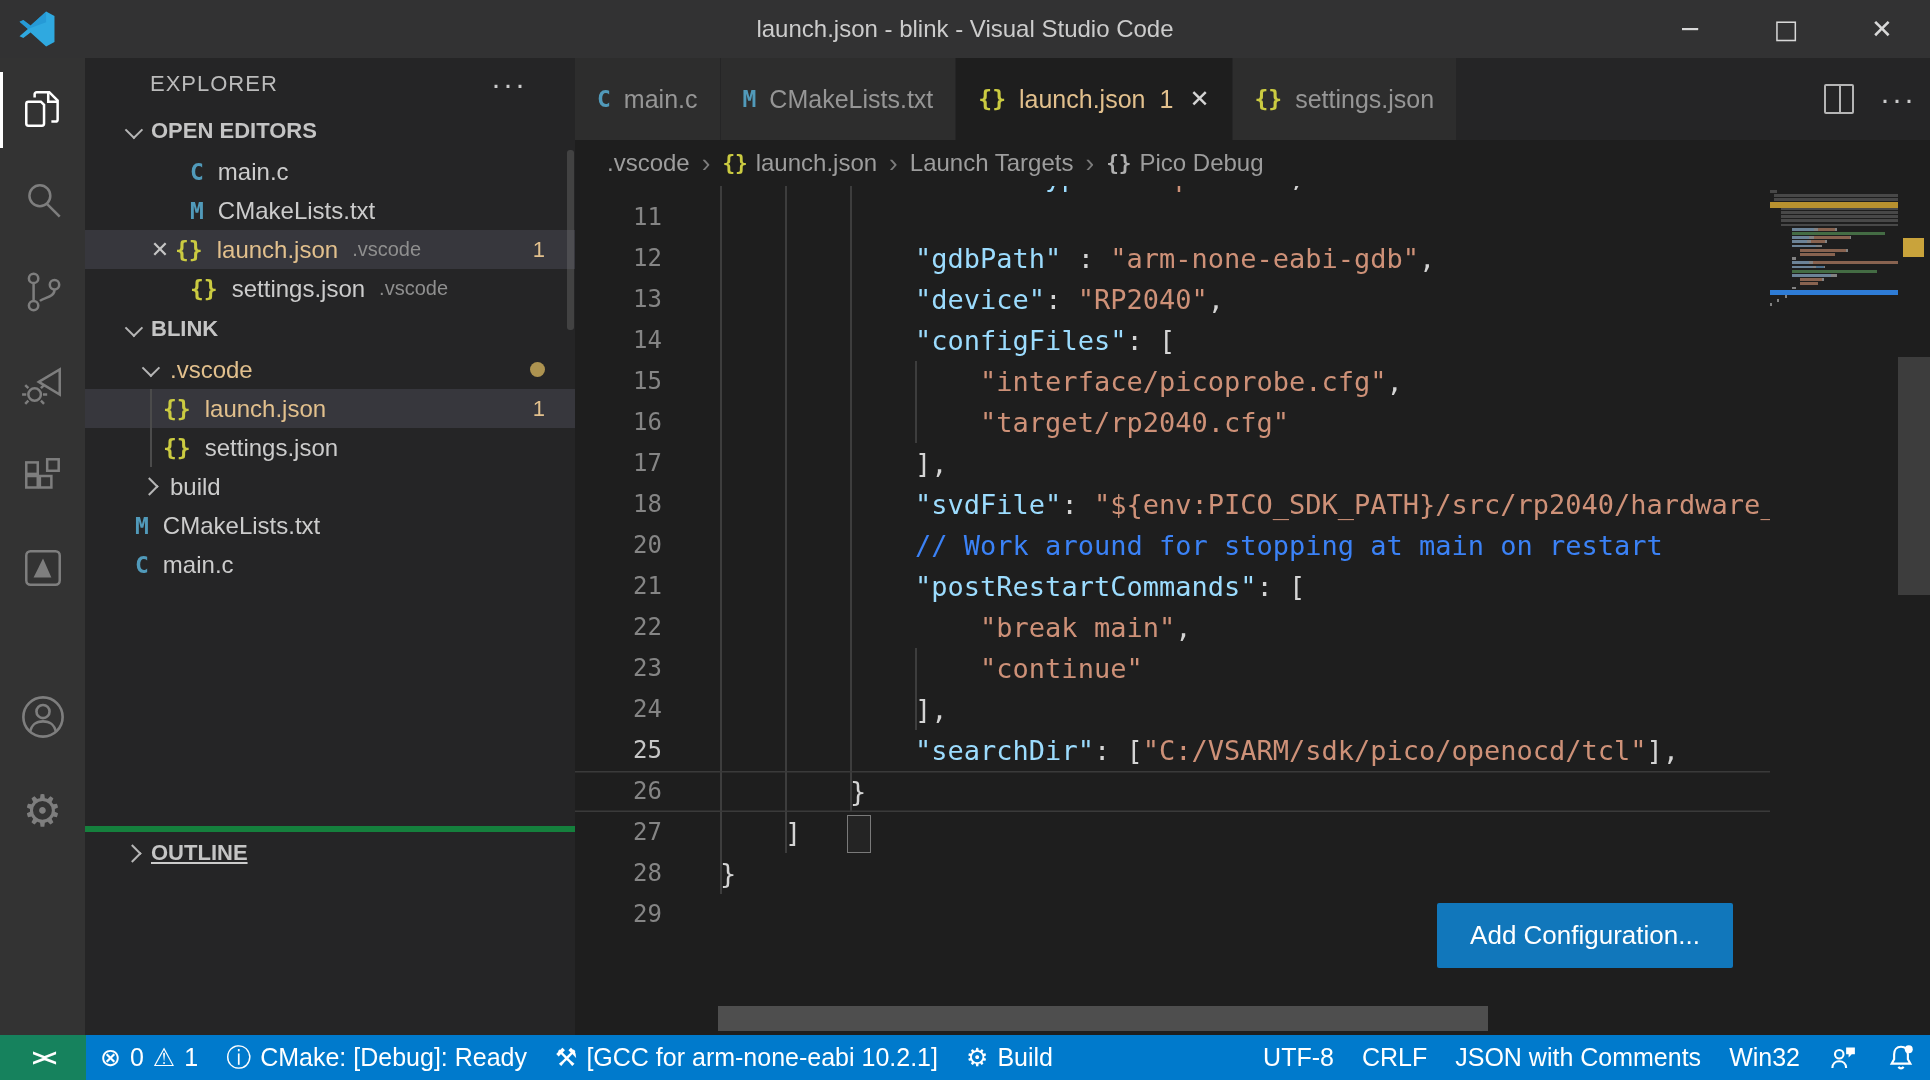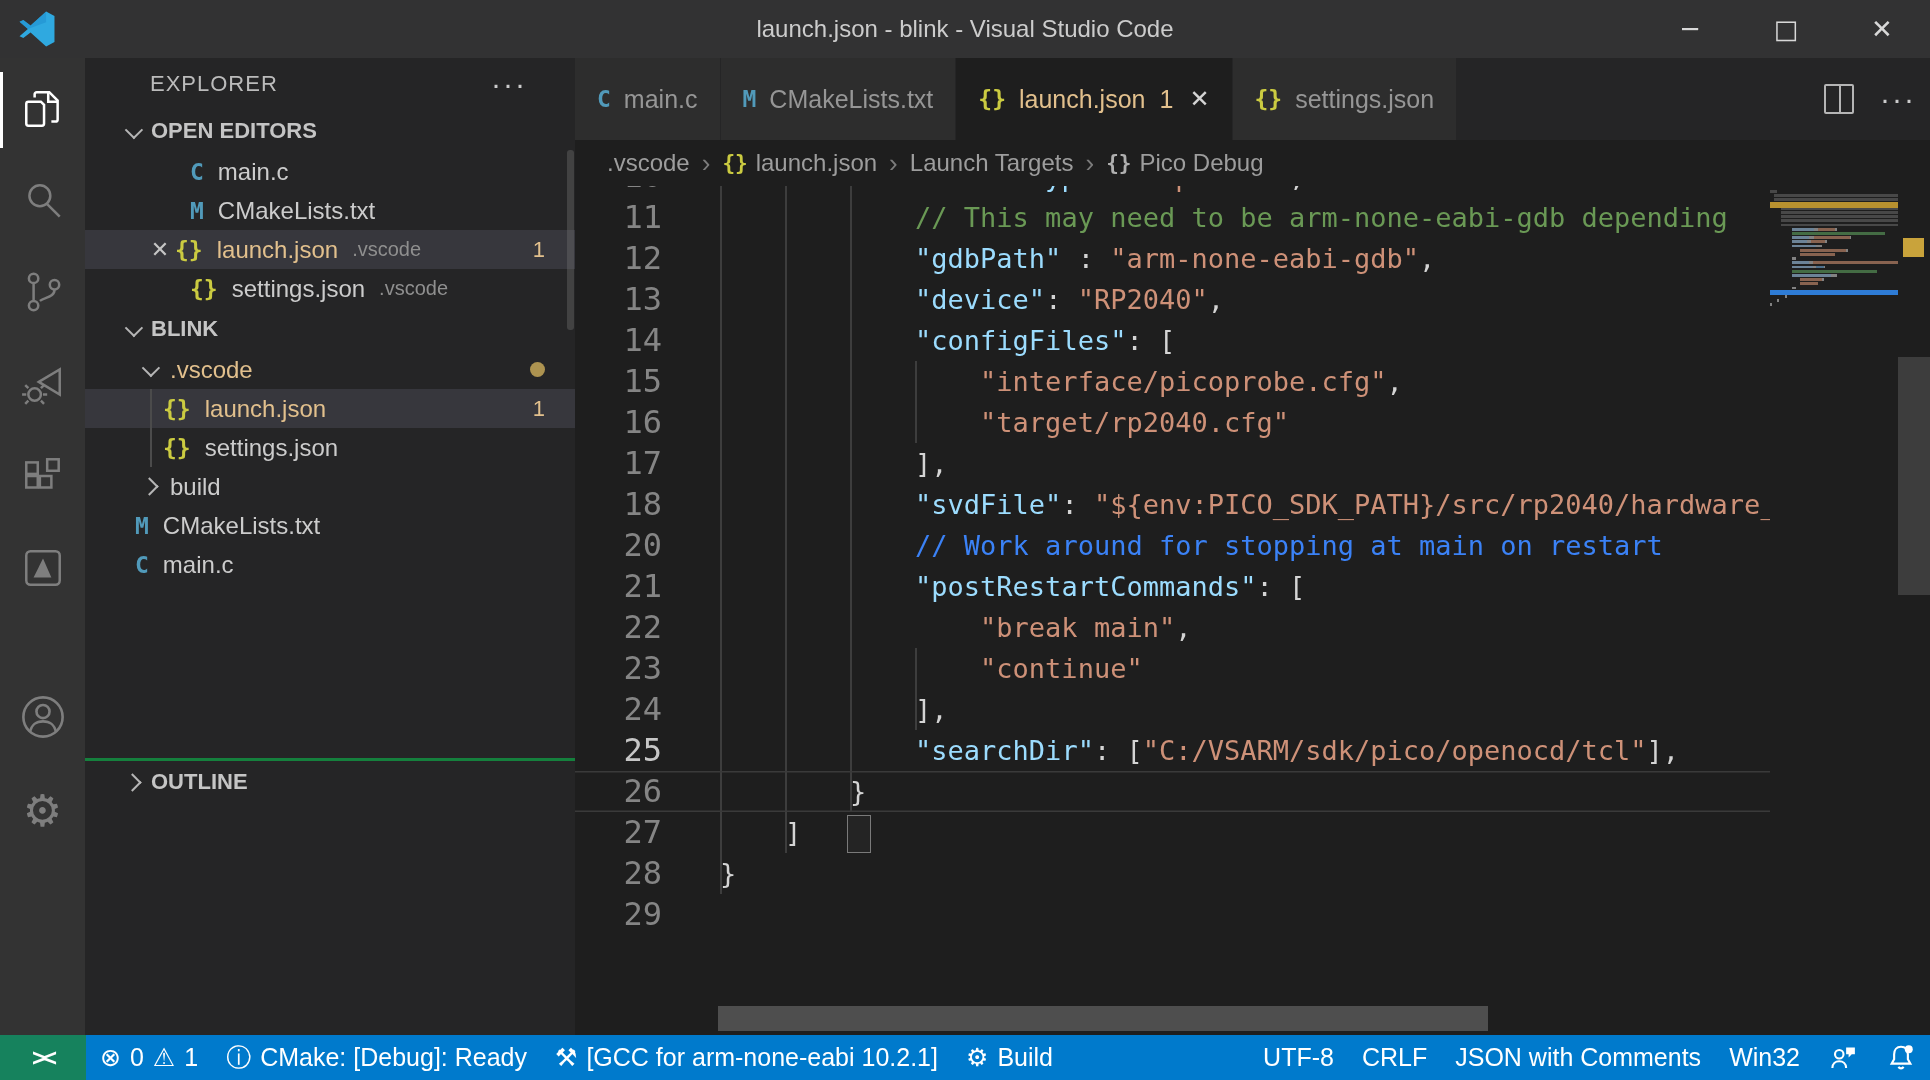--- a/index.html
+++ b/index.html
@@ -32,21 +32,21 @@
   .chev.right{transform:rotate(-45deg);}
   .sb-row{position:relative;height:39px;display:flex;align-items:center;font-size:24px;color:#cccccc;}
   .sb-row.selected{background:#37373d;}
   .ficon{font-family:"DejaVu Sans Mono",monospace;font-weight:bold;font-size:23px;flex:0 0 auto;}
   .sb-label{margin-left:14px;white-space:nowrap;}
   .sb-detail{margin-left:14px;font-size:20px;color:#8f8f8f;}
   .sb-badge{position:absolute;right:30px;font-size:22px;color:#e2c08d;}
   .sb-dot{position:absolute;right:30px;width:15px;height:15px;border-radius:50%;background:#ad9350;}
   .sb-close{width:30px;text-align:center;font-size:22px;color:#c5c5c5;flex:0 0 auto;}
   .mod{color:#e2c08d;}
-  #outline-sec{position:absolute;left:0;right:0;top:700px;border-top:3px solid #15803d;}
+  #outline-sec{position:absolute;left:0;right:0;top:768px;border-top:6px solid #15803d;text-decoration:underline;}
   #sb-thumb{position:absolute;right:1px;top:92px;width:7px;height:180px;background:rgba(121,121,121,.35);border-radius:3px;}
   
   #tabbar{position:absolute;left:575px;top:58px;width:1355px;height:82px;background:#252526;display:flex;}
   .tab{height:82px;display:flex;align-items:center;padding:0 22px;background:#2d2d2d;border-right:1px solid #252526;font-size:25px;color:#969696;}
   .tab.active{background:#1e1e1e;}
   .tab .ficon{margin-right:13px;}
   .tab .tbadge{margin-left:14px;color:#e2c08d;}
   .tab .tclose{margin-left:16px;color:#d4d4d4;font-size:24px;}
   #tab-actions{position:absolute;right:14px;top:0;height:82px;display:flex;align-items:center;gap:26px;color:#b5b5b5;}
   #split-icon{width:26px;height:26px;border:2.4px solid #b5b5b5;position:relative;border-radius:2px;}
@@ -55,21 +55,21 @@
   
   #breadcrumb{position:absolute;left:575px;top:140px;width:1355px;height:46px;background:#1e1e1e;display:flex;align-items:center;padding-left:32px;box-sizing:border-box;font-size:24px;color:#9d9d9d;}
   .crumb{display:flex;align-items:center;white-space:pre;}
   .crumb .ficon{font-size:21px;margin-right:8px;}
   .crumb-sep{margin:0 12px;color:#7c7c7c;font-size:26px;}
   
   #editor{position:absolute;left:575px;top:186px;width:1195px;height:849px;background:#1e1e1e;overflow:hidden;}
   .guide{position:absolute;width:1.5px;background:#3d3d3d;}
   #code-rows{position:absolute;left:0;top:0;width:100%;}
   .code-row{display:flex;height:41px;line-height:41px;font-family:"DejaVu Sans Mono",monospace;font-size:27px;white-space:pre;position:relative;}
-  .gutter{flex:0 0 145px;text-align:right;padding-right:58px;box-sizing:border-box;color:#858585;font-size:32px;}
+  .gutter{flex:0 0 145px;text-align:right;padding-right:58px;box-sizing:border-box;color:#858585;font-size:24px;}
   .gutter.cur{color:#c6c6c6;}
   .codetext{flex:1;overflow:hidden;}
   #cur-line{position:absolute;left:0;right:0;height:41px;box-shadow:inset 0 1.5px 0 #3a3a3a, inset 0 -1.5px 0 #3a3a3a;pointer-events:none;}
   #bracket-box{position:absolute;border:1.5px solid #7a7a7a;background:rgba(120,120,120,.08);pointer-events:none;}
   #addbtn{position:absolute;left:862px;top:717px;width:296px;height:65px;background:#1177bb;color:#ffffff;font-size:26px;display:flex;align-items:center;justify-content:center;border-radius:2px;}
   #hthumb{position:absolute;left:143px;top:820px;width:770px;height:25px;background:#4e4e4e;}
   
   #minimap{position:absolute;left:1770px;top:186px;width:128px;height:849px;background:#1e1e1e;overflow:hidden;}
   .mm-line{position:absolute;height:2.8px;display:flex;}
   .mm-seg{height:2.8px;}
@@ -273,40 +273,41 @@
     <div id="guides">
         <div class="guide" style="left: 145px; top: 0px; height: 708px;"></div>
         <div class="guide" style="left: 210px; top: 0px; height: 667px;"></div>
         <div class="guide" style="left: 275px; top: 0px; height: 626px;"></div>
         <div class="guide" style="left: 340px; top: 175px; height: 82px;"></div>
         <div class="guide" style="left: 340px; top: 462px; height: 82px;"></div>
       </div>
     <div id="cur-line" style="top: 585px;"></div>
     <div id="code-rows">
         <div class="code-row" style="margin-top: -30px;"><span class="gutter">10</span><span class="codetext"><span>            </span><span style="color: rgb(156, 220, 254);">"servertype"</span><span style="color: rgb(212, 212, 212);">: </span><span style="color: rgb(206, 145, 120);">"openocd"</span><span style="color: rgb(212, 212, 212);">,</span></span></div>
-        <div class="code-row"><span class="gutter">11</span><span class="codetext"><span>            </span><span style="color: rgb(106, 153, 85);">// This may need to be arm-none-eabi-gdb depending</span></span></div>
+        <div class="code-row"><span class="gutter">11</span><span class="codetext"><span>            </span></span></div>
         <div class="code-row"><span class="gutter">12</span><span class="codetext"><span>            </span><span style="color: rgb(156, 220, 254);">"gdbPath"</span><span style="color: rgb(212, 212, 212);"> : </span><span style="color: rgb(206, 145, 120);">"arm-none-eabi-gdb"</span><span style="color: rgb(212, 212, 212);">,</span></span></div>
         <div class="code-row"><span class="gutter">13</span><span class="codetext"><span>            </span><span style="color: rgb(156, 220, 254);">"device"</span><span style="color: rgb(212, 212, 212);">: </span><span style="color: rgb(206, 145, 120);">"RP2040"</span><span style="color: rgb(212, 212, 212);">,</span></span></div>
         <div class="code-row"><span class="gutter">14</span><span class="codetext"><span>            </span><span style="color: rgb(156, 220, 254);">"configFiles"</span><span style="color: rgb(212, 212, 212);">: [</span></span></div>
         <div class="code-row"><span class="gutter">15</span><span class="codetext"><span>                </span><span style="color: rgb(206, 145, 120);">"interface/picoprobe.cfg"</span><span style="color: rgb(212, 212, 212);">,</span></span></div>
         <div class="code-row"><span class="gutter">16</span><span class="codetext"><span>                </span><span style="color: rgb(206, 145, 120);">"target/rp2040.cfg"</span></span></div>
         <div class="code-row"><span class="gutter">17</span><span class="codetext"><span>            </span><span style="color: rgb(212, 212, 212);">],</span></span></div>
         <div class="code-row"><span class="gutter">18</span><span class="codetext"><span>            </span><span style="color: rgb(156, 220, 254);">"svdFile"</span><span style="color: rgb(212, 212, 212);">: </span><span style="color: rgb(206, 145, 120);">"${env:PICO_SDK_PATH}/src/rp2040/hardware_regs/rp2040.svd"</span></span></div>
         <div class="code-row"><span class="gutter">20</span><span class="codetext"><span>            </span><span style="color: #3b82f6;">// Work around for stopping at main on restart</span></span></div>
         <div class="code-row"><span class="gutter">21</span><span class="codetext"><span>            </span><span style="color: rgb(156, 220, 254);">"postRestartCommands"</span><span style="color: rgb(212, 212, 212);">: [</span></span></div>
         <div class="code-row"><span class="gutter">22</span><span class="codetext"><span>                </span><span style="color: rgb(206, 145, 120);">"break main"</span><span style="color: rgb(212, 212, 212);">,</span></span></div>
         <div class="code-row"><span class="gutter">23</span><span class="codetext"><span>                </span><span style="color: rgb(206, 145, 120);">"continue"</span></span></div>
         <div class="code-row"><span class="gutter">24</span><span class="codetext"><span>            </span><span style="color: rgb(212, 212, 212);">],</span></span></div>
         <div class="code-row"><span class="gutter cur">25</span><span class="codetext"><span>            </span><span style="color: rgb(156, 220, 254);">"searchDir"</span><span style="color: rgb(212, 212, 212);">: [</span><span style="color: rgb(206, 145, 120);">"C:/VSARM/sdk/pico/openocd/tcl"</span><span style="color: rgb(212, 212, 212);">],</span></span></div>
         <div class="code-row"><span class="gutter">26</span><span class="codetext"><span>        </span><span style="color: rgb(212, 212, 212);">}</span></span></div>
         <div class="code-row"><span class="gutter">27</span><span class="codetext"><span>    </span><span style="color: rgb(212, 212, 212);">]</span></span></div>
         <div class="code-row"><span class="gutter">28</span><span class="codetext"><span></span><span style="color: rgb(212, 212, 212);">}</span></span></div>
         <div class="code-row"><span class="gutter">29</span><span class="codetext"><span></span></span></div>
       </div>
     <div id="bracket-box" style="left: 272px; top: 629px; width: 22px; height: 36px;"></div>
+    <div id="addbtn">Add Configuration...</div>
     <div id="hthumb"></div>
   </div>
 
   <div id="minimap">
       <div class="mm-line" style="top: 4px; left: 0px;">
         <div class="mm-seg" style="width: 7.4px; background: rgb(125, 125, 125); opacity: 0.45;"></div>
       </div>
       <div class="mm-line" style="top: 8.2px; left: 3.7px;">
         <div class="mm-seg" style="width: 133.2px; background: rgb(125, 125, 125); opacity: 0.45;"></div>
       </div>

